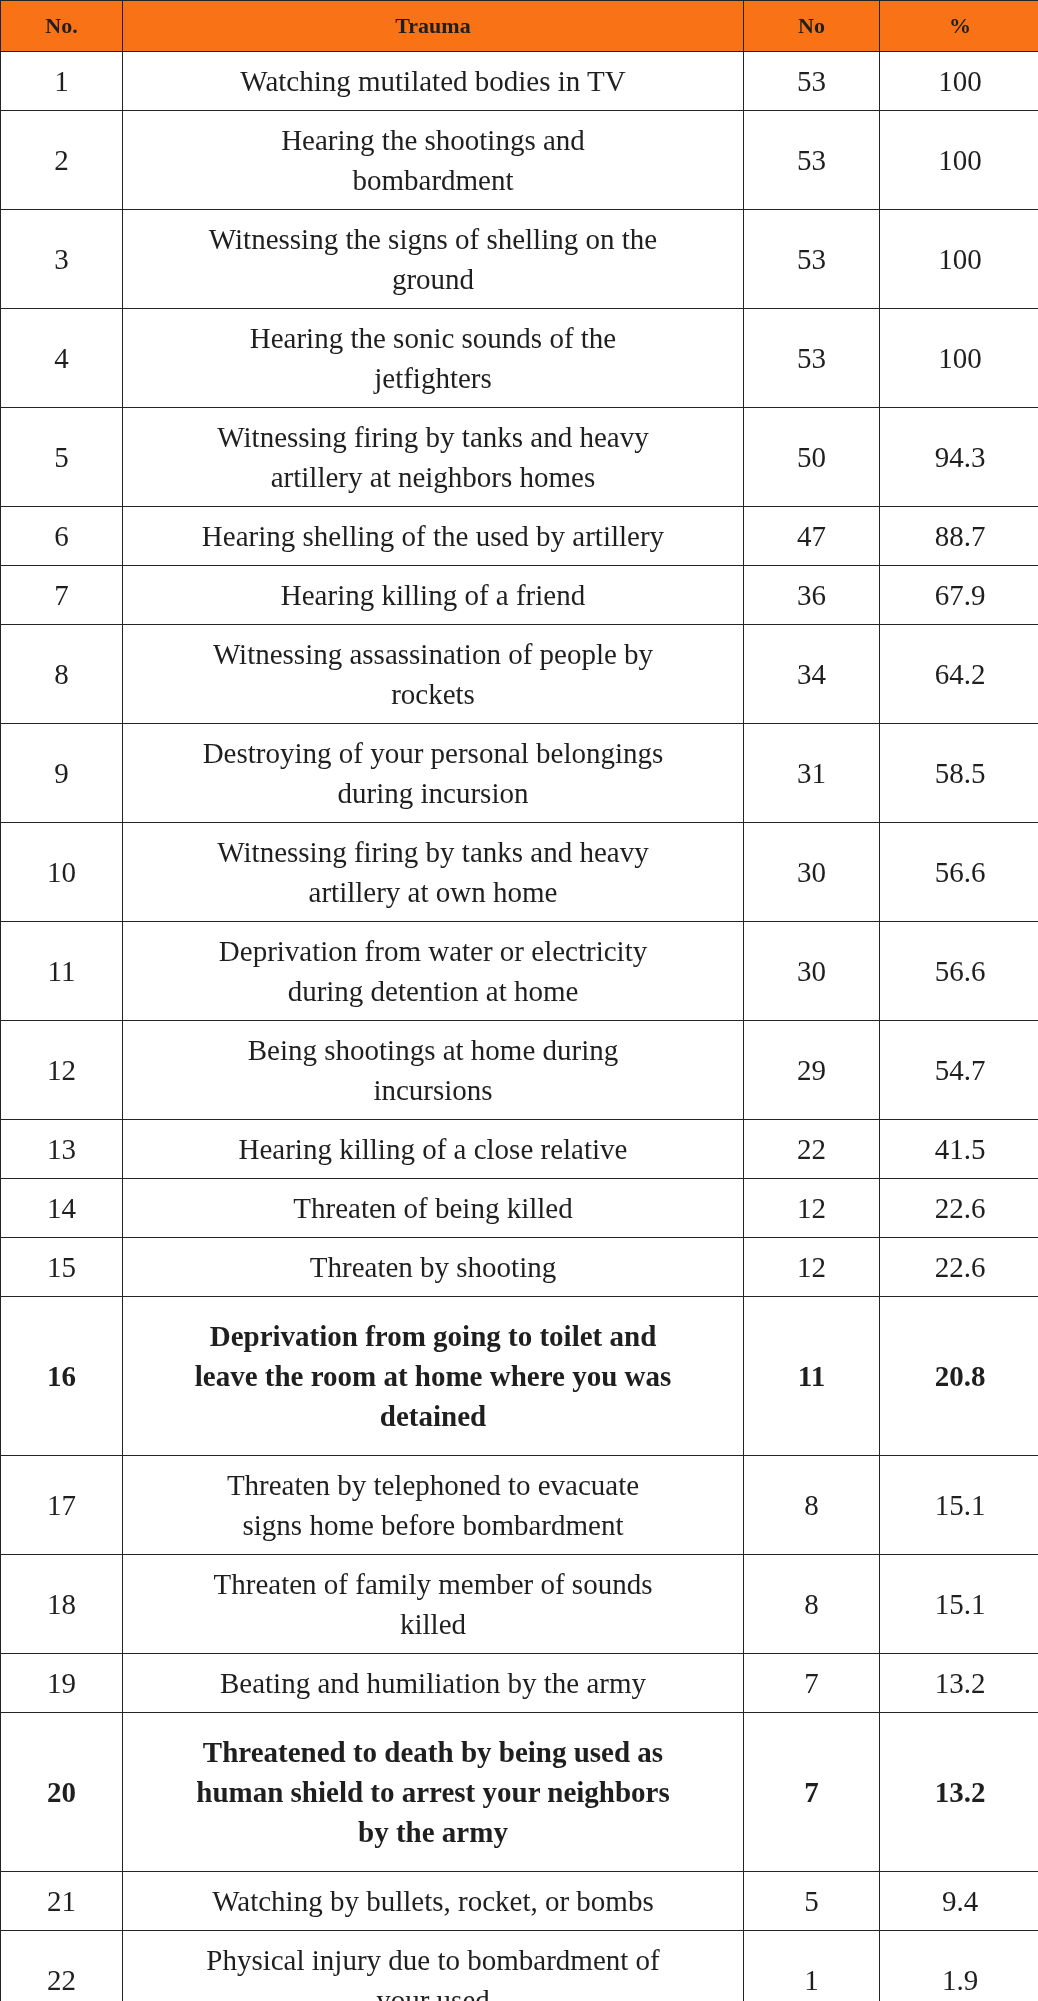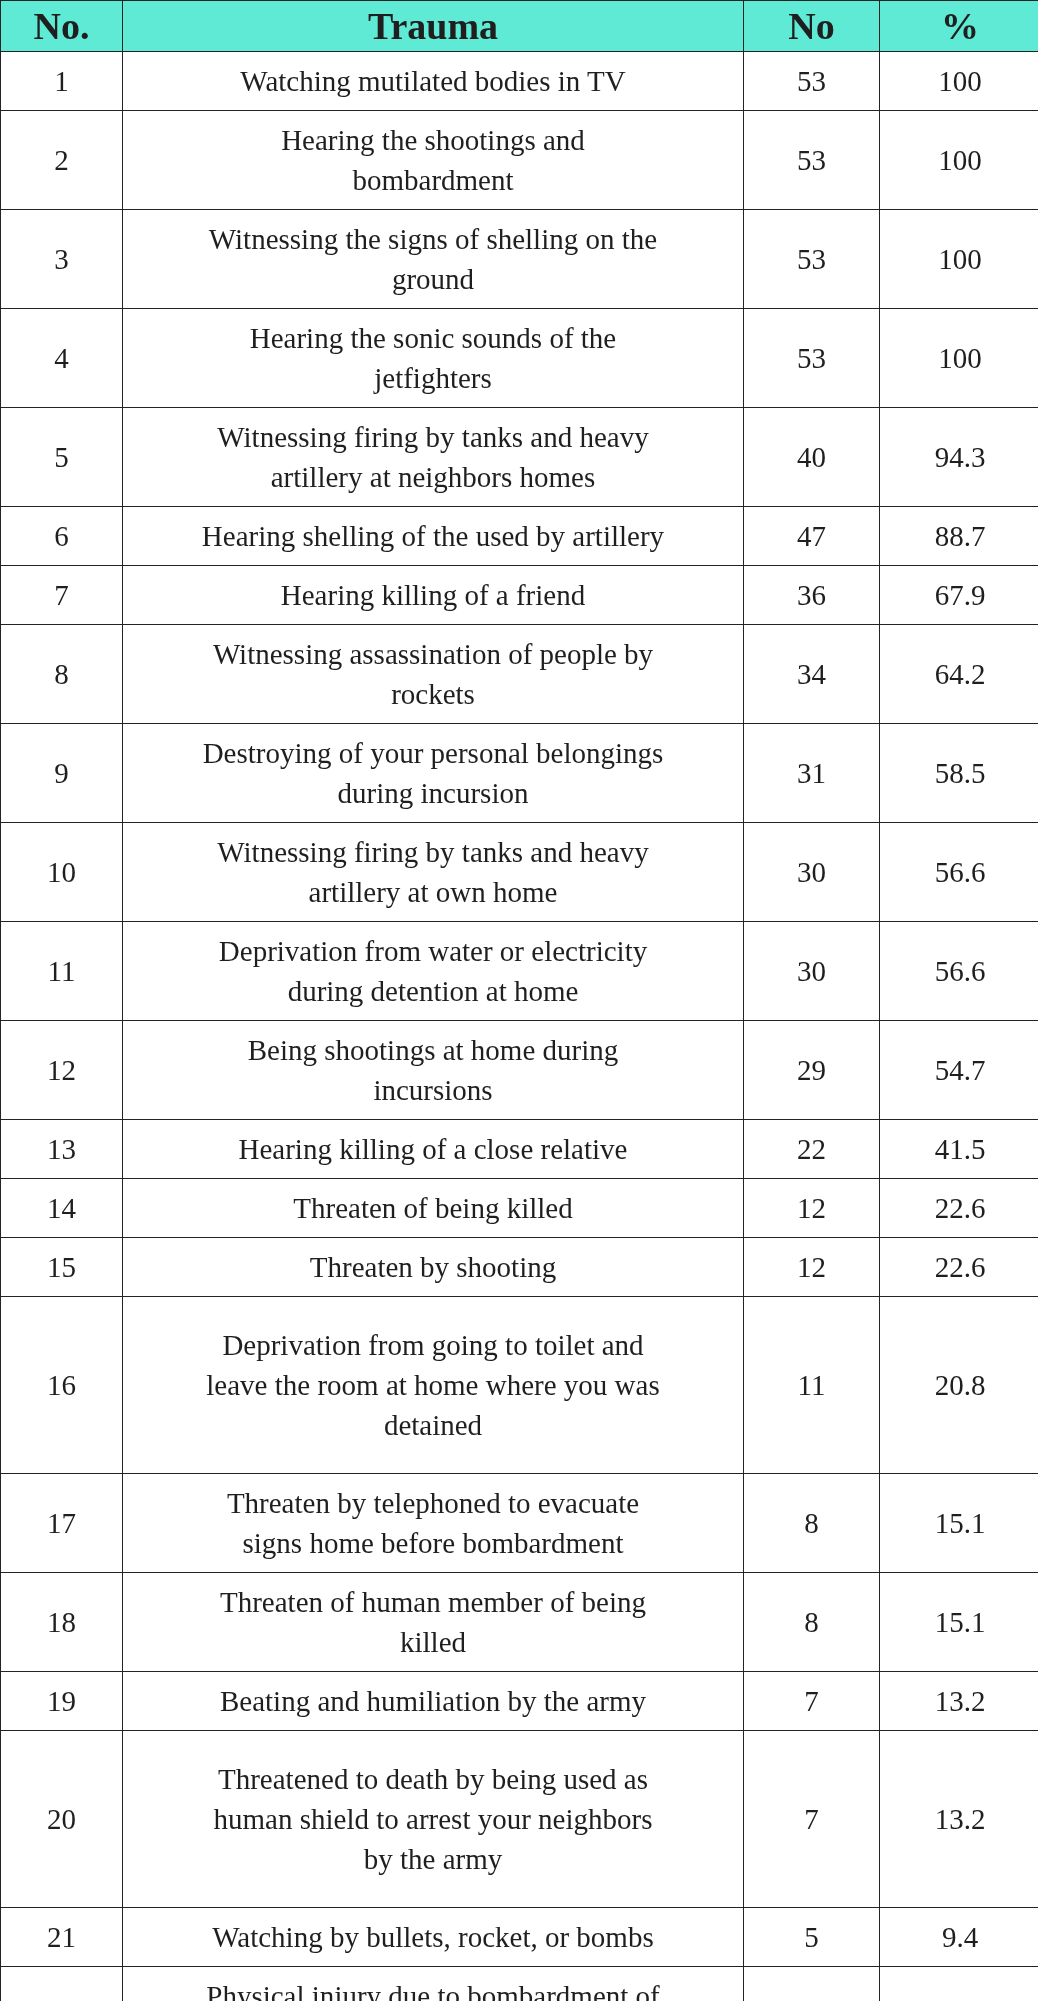--- a/index.html
+++ b/index.html
@@ -13,34 +13,34 @@
       color: #1f1f1f;
     }
     .tbl th, .tbl td {
       border: 1.5px solid #232323;
       text-align: center;
       vertical-align: middle;
       padding: 0 6px;
       box-sizing: border-box;
     }
     .tbl th {
-      background: #5eead4;
+      background: #f97316;
       font-weight: bold;
-      font-size: 38px;
+      font-size: 22px;
       height: 51px;
       line-height: 40px;
     }
     .tbl td {
       font-size: 29px;
       line-height: 40px;
       background: #ffffff;
     }
     .tbl tr.h1 td { height: 59px; }
     .tbl tr.h2 td { height: 99px; }
-    .tbl tr.h3 td { height: 177px; }
+    .tbl tr.h3 td { height: 159px; font-weight: bold; }
     .trauma-cell { white-space: pre-line; padding: 0 4px; }
     col.c1 { width: 122px; }
     col.c2 { width: 621px; }
     col.c3 { width: 136px; }
     col.c4 { width: 161px; }
   </style>
 </head>
 <body>
 
 <table class="tbl">
@@ -83,21 +83,21 @@
       <td>4</td>
       <td class="trauma-cell">Hearing the sonic sounds of the
 jetfighters</td>
       <td>53</td>
       <td>100</td>
     </tr>
     <tr class="h2">
       <td>5</td>
       <td class="trauma-cell">Witnessing firing by tanks and heavy
 artillery at neighbors homes</td>
-      <td>40</td>
+      <td>50</td>
       <td>94.3</td>
     </tr>
     <tr class="h1">
       <td>6</td>
       <td class="trauma-cell">Hearing shelling of the used by artillery</td>
       <td>47</td>
       <td>88.7</td>
     </tr>
     <tr class="h1">
       <td>7</td>
@@ -168,21 +168,21 @@
     </tr>
     <tr class="h2">
       <td>17</td>
       <td class="trauma-cell">Threaten by telephoned to evacuate
 signs home before bombardment</td>
       <td>8</td>
       <td>15.1</td>
     </tr>
     <tr class="h2">
       <td>18</td>
-      <td class="trauma-cell">Threaten of human member of being
+      <td class="trauma-cell">Threaten of family member of sounds
 killed</td>
       <td>8</td>
       <td>15.1</td>
     </tr>
     <tr class="h1">
       <td>19</td>
       <td class="trauma-cell">Beating and humiliation by the army</td>
       <td>7</td>
       <td>13.2</td>
     </tr>

